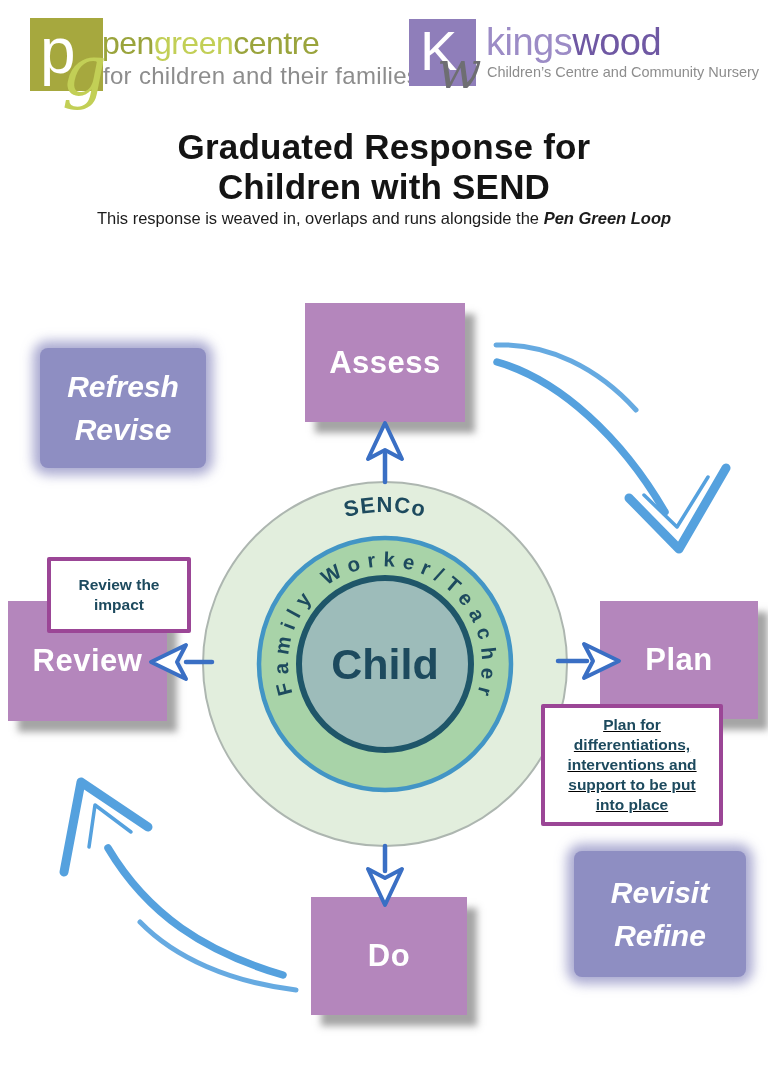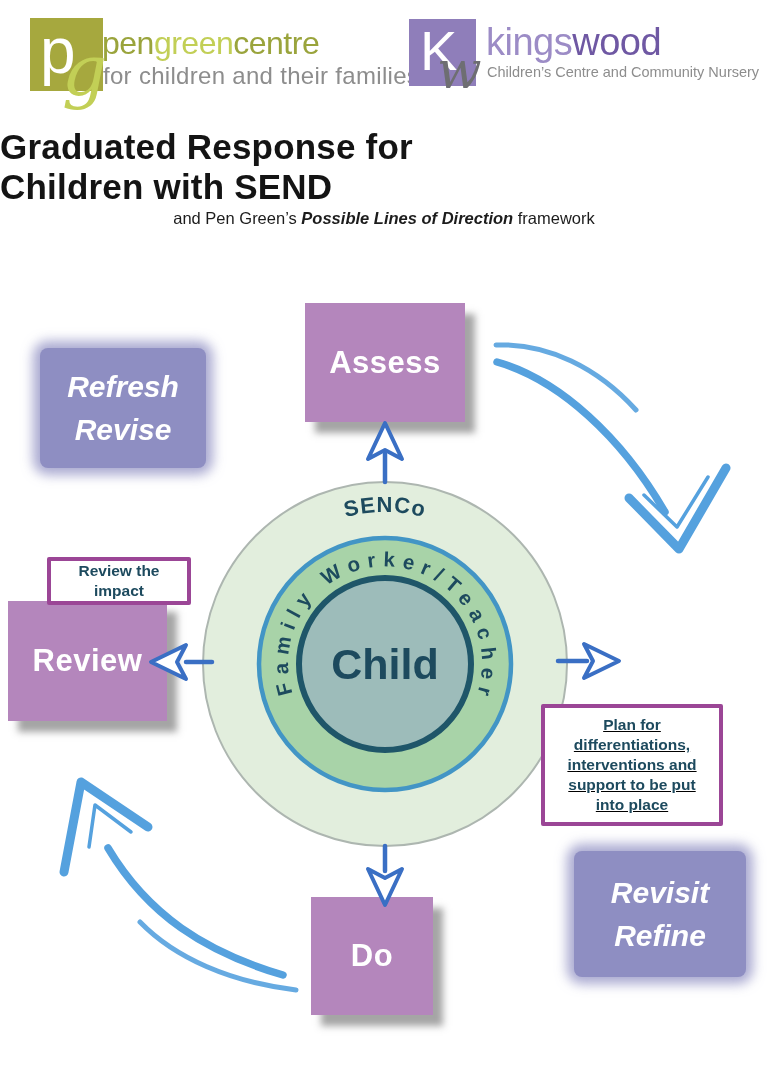--- a/index.html
+++ b/index.html
@@ -20,21 +20,21 @@
   .kw-square { position:absolute; left:409px; top:19px; width:67px; height:67px; background:var(--kwSquare); }
   .kw-k { position:absolute; left:420px; top:18px; font-size:56px; font-weight:400; color:#ffffff; z-index:2; }
   .kw-w { position:absolute; left:437px; top:40px; font-size:52px; font-style:italic; font-family:"DejaVu Serif",serif; color:var(--kwScript); z-index:3; }
   .kw-name { position:absolute; left:486px; top:21px; font-size:38px; letter-spacing:-0.5px; }
   .kw-name .kings { color:var(--kwLight); }
   .kw-name .wood { color:var(--kwDark); }
   .kw-tagline { position:absolute; left:487px; top:64px; font-size:14.5px; color:var(--grayText); }
   
   .title {
     position:absolute; left:0; top:127px; width:100%;
-    text-align:left; font-size:35px; font-weight:bold; color:var(--titleColor);
+    text-align:center; font-size:35px; font-weight:bold; color:var(--titleColor);
     line-height:1.13; white-space:pre-line; letter-spacing:0.2px;
   }
   .subtitle { position:absolute; left:0; top:207px; width:100%; text-align:center; font-size:16.5px; color:#1c1c1c; line-height:1.38; }
   .subtitle .bi { font-weight:bold; font-style:italic; }
   
   .layer { position:absolute; left:0; top:0; width:768px; height:1086px; }
   .layer.arrows { pointer-events:none; z-index:6; }
   .layer.base { z-index:1; }
   .c-outer { fill:var(--outerFill); stroke:var(--outerStroke); stroke-width:2; }
   .c-mid   { fill:var(--middleFill); stroke:var(--middleStroke); stroke-width:4.5; }
@@ -49,35 +49,35 @@
   
   .stage-box {
     position:absolute; z-index:4; background:var(--purpleBox);
     box-shadow:10px 11px 7px rgba(75,75,75,0.5);
     display:flex; align-items:center; justify-content:center;
   }
   .box-label { color:#ffffff; font-weight:bold; font-size:31px; letter-spacing:0.5px; }
   .box-assess { left:305px; top:303px; width:160px; height:119px; }
   .box-review { left:8px;   top:601px; width:159px; height:120px;align-items:center; }
   .box-plan   { left:600px; top:601px; width:158px; height:118px; }
-  .box-do     { left:311px; top:897px; width:122px; height:118px; }
+  .box-do     { left:311px; top:897px; width:156px; height:118px; }
   .note-box {
     position:absolute; z-index:3; background:var(--lavender); border-radius:8px;
     box-shadow:0 0 12px 7px rgba(142,142,194,0.75);
     display:flex; align-items:center; justify-content:center; text-align:center;
   }
   .note-label { color:#ffffff; font-weight:bold; font-style:italic; font-size:30px; line-height:1.45; white-space:pre-line; }
   .note-refresh { left:40px;  top:348px; width:166px; height:120px; }
   .note-revisit { left:574px; top:851px; width:172px; height:126px; }
   .ann-box {
     position:absolute; z-index:5; background:#ffffff; border:4px solid var(--annBorder); border-radius:2px;
     display:flex; align-items:center; justify-content:center; text-align:center;
   }
   .ann-text { color:var(--teal); font-weight:bold; font-size:15.5px; line-height:1.28; white-space:pre-line; }
-  .ann-review { left:47px;  top:557px; width:144px; height:48px; }
+  .ann-review { left:47px;  top:557px; width:144px; height:76px; }
   .ann-plan   { left:541px; top:704px; width:182px; height:122px;text-decoration:underline; }
 </style>
 </head>
 <body>
 
 <div class="page">
 
   <div class="pg-square"></div>
   <div class="pg-p">p</div>
   <div class="pg-g">g</div>
@@ -86,38 +86,41 @@
 
   <div class="kw-square"></div>
   <div class="kw-k">K</div>
   <div class="kw-w">w</div>
   <div class="kw-name"><span class="kings">kings</span><span class="wood">wood</span></div>
   <div class="kw-tagline">Children’s Centre and Community Nursery</div>
 
   <div class="title">Graduated Response for
 Children with SEND</div>
   <div class="subtitle">
-    <div class="sub-line"><span>and Pen Green’s </span><span class="bi">Possible Lines of Direction</span><span> framework</span></div>
+    <div class="sub-line"><span>This response is weaved in, overlaps and runs alongside the </span><span class="bi">Pen Green Loop</span></div>
   </div>
 
   <svg class="layer base" viewBox="0 0 768 1086">
     <defs>
       <path id="arcSenco" d="M 233 664 A 152 152 0 1 1 537 664" fill="none"></path>
       <path id="arcFwt" d="M 294 697 A 97 97 0 1 1 476 697" fill="none"></path>
     </defs>
     <circle class="c-outer" cx="385" cy="664" r="182"></circle>
     <circle class="c-mid" cx="385" cy="664" r="126"></circle>
     <circle class="c-inner" cx="385" cy="664" r="86"></circle>
     <text class="ring-text senco"><textPath href="#arcSenco" startOffset="50%" text-anchor="middle">SENCo</textPath></text>
     <text class="ring-text fwt"><textPath href="#arcFwt" startOffset="50%" text-anchor="middle" textLength="365" lengthAdjust="spacing">Family Worker/Teacher</textPath></text>
     <text class="child-text" x="385" y="679" text-anchor="middle">Child</text>
   </svg>
 
   <div class="stage-box box-assess">
       <span class="box-label">Assess</span>
+    </div>
+  <div class="stage-box box-plan">
+      <span class="box-label">Plan</span>
     </div>
   <div class="stage-box box-do">
       <span class="box-label">Do</span>
     </div>
   <div class="stage-box box-review">
       <span class="box-label">Review</span>
     </div>
 
   <div class="note-box note-revisit">
       <span class="note-label">Revisit

